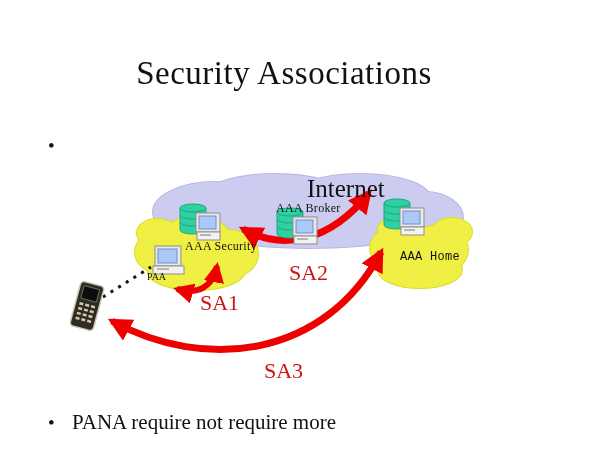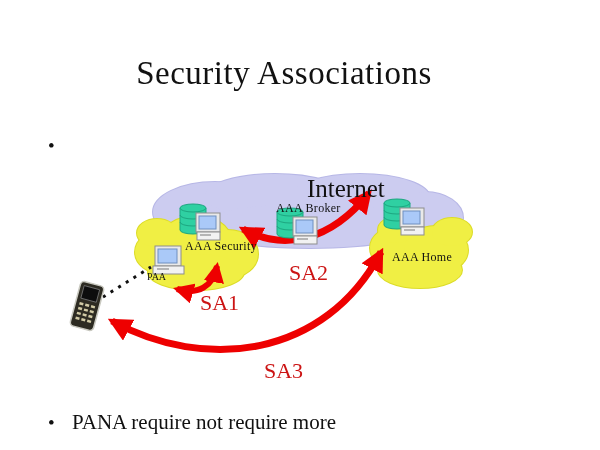--- a/index.html
+++ b/index.html
@@ -14,21 +14,21 @@
   .bullet-row{position:absolute;left:48px;display:flex;align-items:flex-start;font-size:21px;line-height:1.2;}
   .bullet-row .glyph{width:24px;font-size:19px;line-height:1.35;}
   .b1{top:133px;}
   .b2{top:410px;}
   .diagram-svg{position:absolute;left:0;top:0;}
   .lbl{position:absolute;white-space:nowrap;}
   .lbl-internet{left:307px;top:175px;font-size:25px;}
   .lbl-tiny{font-size:12px;letter-spacing:0.3px;}
   .lbl-broker{left:276px;top:201px;}
   .lbl-visited{left:185px;top:239px;}
-  .lbl-home{left:392px;top:250px;}
+  .lbl-home{left:400px;top:250px;font-family:Liberation Mono, monospace;}
   .lbl-paa{left:147px;top:271px;font-size:10px;}
   .sa-lbl{font-size:22px;}
   .lbl-sa1{left:200px;top:290px;}
   .lbl-sa2{left:289px;top:260px;}
   .lbl-sa3{left:264px;top:358px;}
 </style>
 </head>
 <body>
 
 <div class="slide" style="background:#ffffff;color:#111111;">

